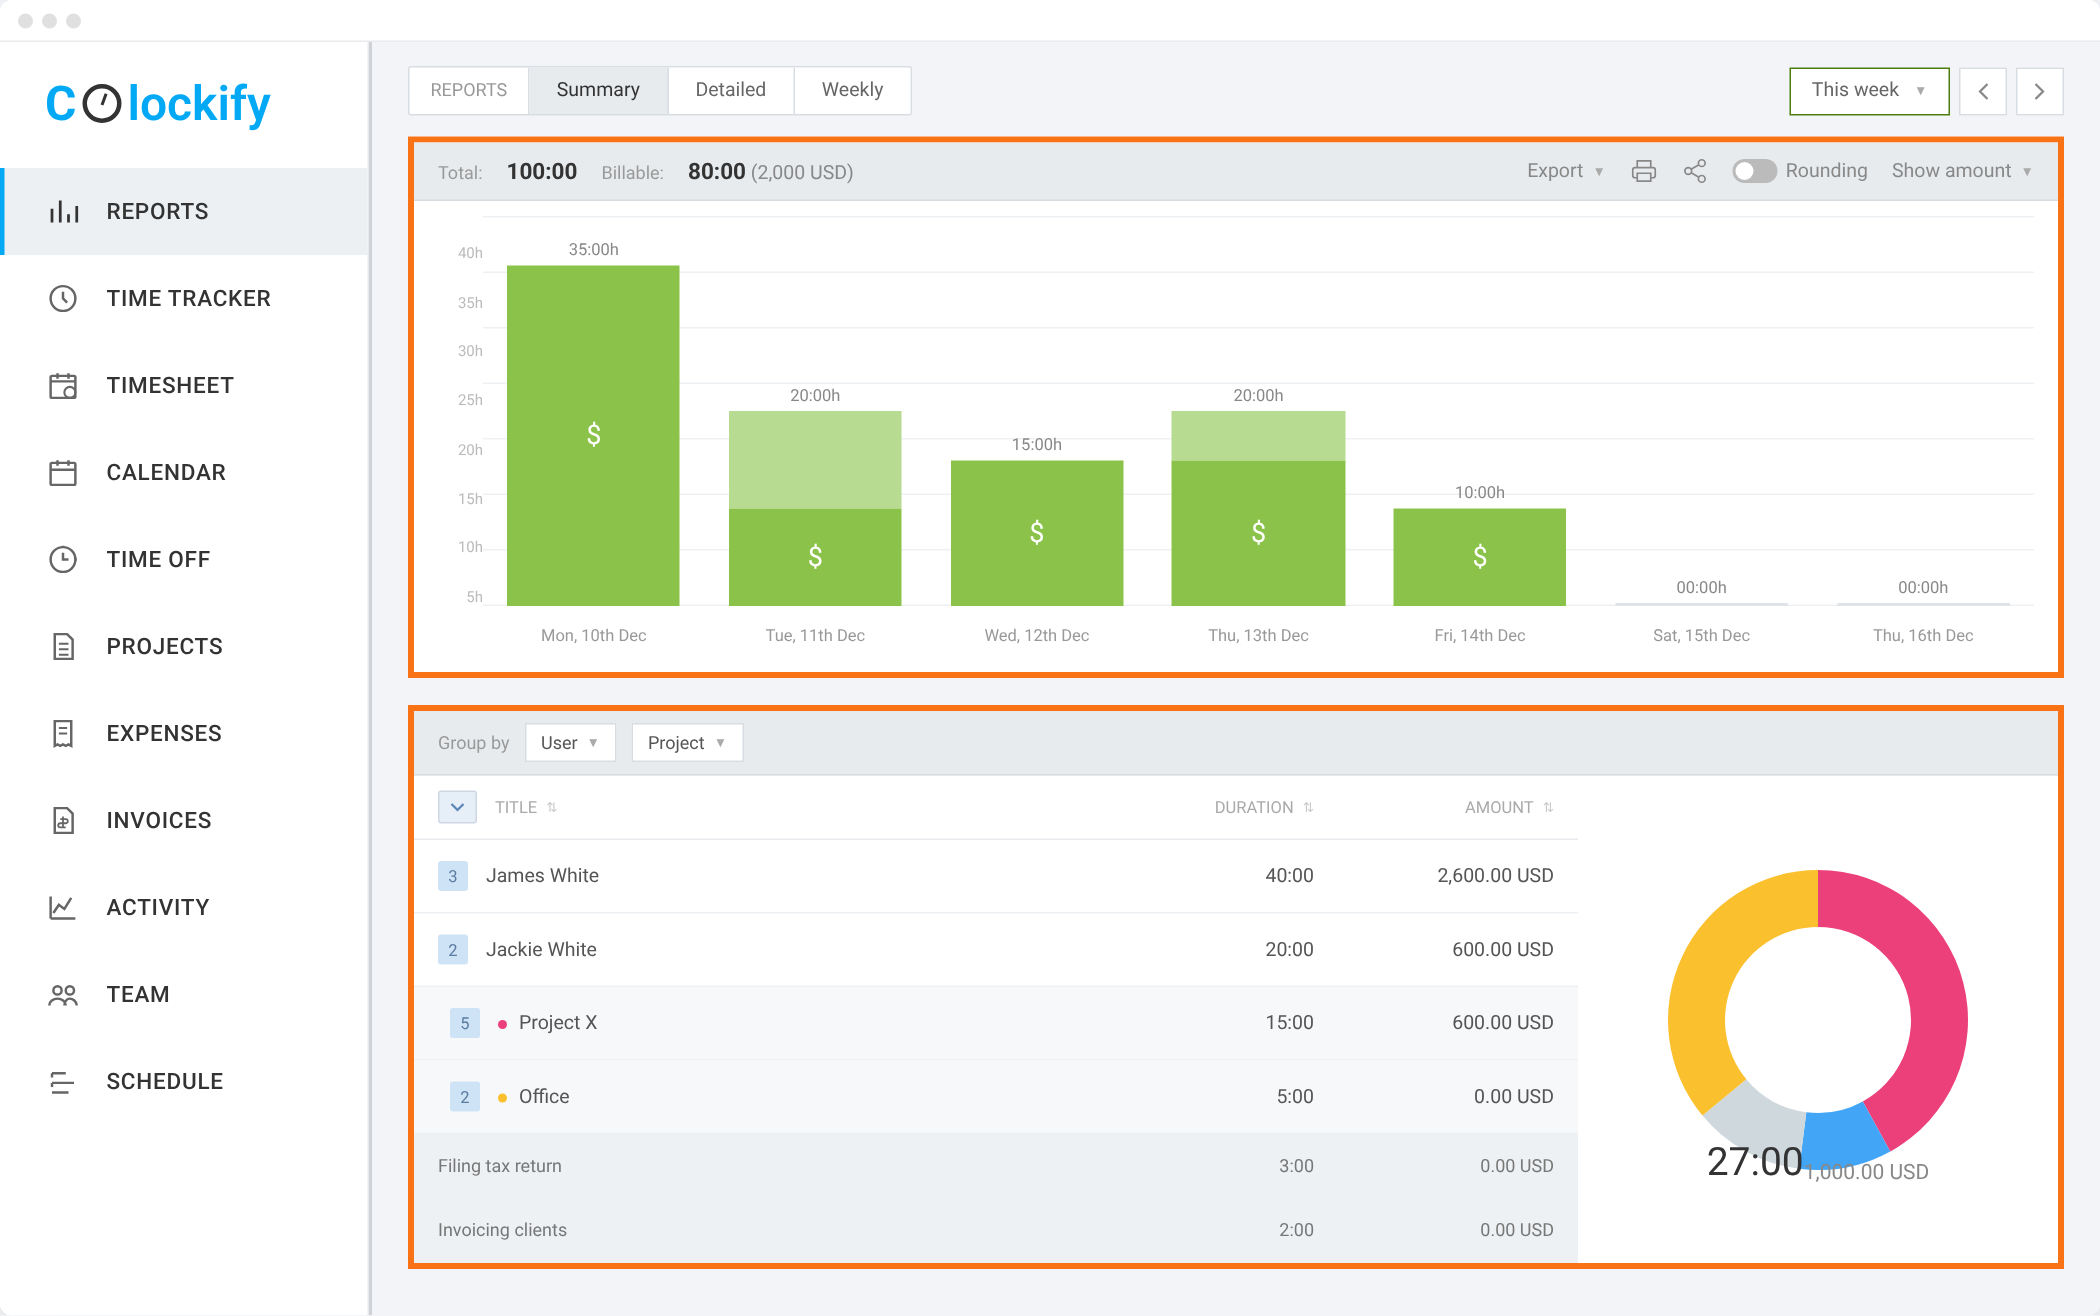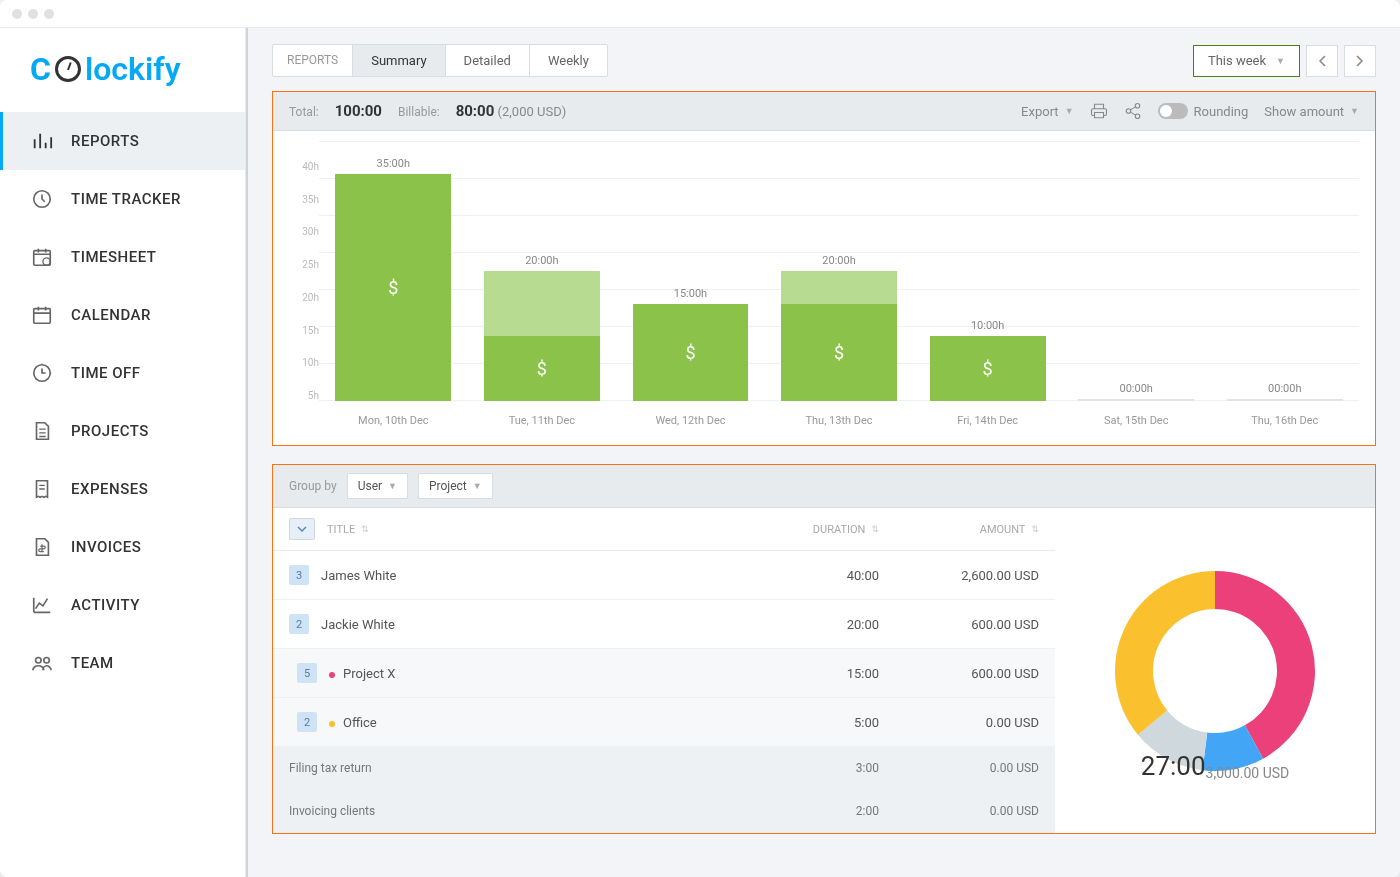--- a/index.html
+++ b/index.html
@@ -26,21 +26,21 @@
 .tabs { display: flex; border: 1px solid #d8dde2; border-radius: 2px; overflow: hidden; background:#fff; }
 .tab-label { padding: 8px 14px; font-size: 12px; color: #999; border-right: 1px solid #d8dde2; }
 .tab { padding: 8px 18px; font-size: 13px; color: #666; cursor: pointer; border-right: 1px solid #d8dde2; background: #fff; }
 .tab:last-child { border-right: none; }
 .tab.active { background: #e8ebee; color: #333; }
 
 .range-controls { display:flex; gap:6px; }
 .range-select { background:#fff; border:1px solid #4d7c0f; padding:7px 14px; font-size:13px; color:#666; display:flex; align-items:center; gap:10px; cursor:pointer; }
 .range-btn { background:#fff; border:1px solid #d8dde2; width:32px; height:32px; display:flex; align-items:center; justify-content:center; cursor:pointer; color:#888; }
 
-.panel { background: #fff; border: 1px solid #f97316; margin-bottom: 18px; }
+.panel { background: #fff; border: 4px solid #f97316; margin-bottom: 18px; }
 .panel-header { background: #e8ebee; border-bottom: 1px solid #d8dde2; padding: 10px 16px; display:flex; align-items:center; justify-content:space-between; font-size:13px; color:#777; }
 .totals { display:flex; gap:16px; align-items:baseline; }
 .totals .lbl { color:#999; font-size:12px; }
 .totals .val { color:#333; font-weight:700; font-size:15px; }
 .totals .usd { color:#888; font-size:13px; }
 .header-tools { display:flex; align-items:center; gap:16px; }
 .header-tool { display:flex; align-items:center; gap:6px; color:#888; font-size:13px; cursor:pointer; }
 .toggle { width:30px; height:16px; background:#bbb; border-radius:10px; position:relative; }
 .toggle::after { content:""; position:absolute; width:12px; height:12px; background:#fff; border-radius:50%; top:2px; left:2px; }
 
@@ -191,20 +191,28 @@
           <div class="nav-item">
             <span class="nav-icon">
               <svg width="22" height="22" viewBox="0 0 24 24">
                 <circle cx="8" cy="9" r="3" stroke="currentColor" stroke-width="1.8" fill="none"></circle>
                 <circle cx="17" cy="9" r="3" stroke="currentColor" stroke-width="1.8" fill="none"></circle>
                 <path d="M2 20c0-3 3-5 6-5s6 2 6 5M13 20c0-3 2-5 4-5s5 2 5 5" stroke="currentColor" stroke-width="1.8" fill="none"></path>
               </svg>
             </span>
             <span>TEAM</span>
           </div>
+          <div class="nav-item">
+            <span class="nav-icon">
+              <svg width="22" height="22" viewBox="0 0 24 24">
+                <path d="M4 6h10M4 6v3M4 13h16M4 13v3M4 20h12" stroke="currentColor" stroke-width="1.8" fill="none"></path>
+              </svg>
+            </span>
+            <span>SCHEDULE</span>
+          </div>
         </nav>
     </aside>
 
     <main class="main">
       <div class="top-row">
         <div class="tabs">
           <div class="tab-label">REPORTS</div>
           <div id="tab-items" style="display:contents"><div class="tab active">Summary</div><div class="tab">Detailed</div><div class="tab">Weekly</div></div>
         </div>
         <div class="range-controls">
@@ -415,21 +423,21 @@
           <div class="donut-wrap">
             <div class="donut">
               <svg id="donut-svg" width="220" height="220" viewBox="0 0 220 220">
                   <path d="M 110 10 A 100 100 0 0 1 158.17536741017156 197.63066800438634 L 139.86872779430635 164.33101416271953 A 62 62 0 0 0 110 48 Z" fill="#ec407a"></path>
                   <path d="M 158.17536741017156 197.63066800438634 A 100 100 0 0 1 97.46667664356961 209.21147013144778 L 102.22933951901315 171.51111148149764 A 62 62 0 0 0 139.86872779430635 164.33101416271953 Z" fill="#42a5f5"></path>
                   <path d="M 97.46667664356961 209.21147013144778 A 100 100 0 0 1 32.948675722421115 173.74239897486902 L 62.22817894790109 149.52028736441878 A 62 62 0 0 0 102.22933951901315 171.51111148149764 Z" fill="#cfd8dc"></path>
                   <path d="M 32.948675722421115 173.74239897486902 A 100 100 0 0 1 109.99999999999999 10 L 109.99999999999999 48 A 62 62 0 0 0 62.22817894790109 149.52028736441878 Z" fill="#fbc02d"></path>
                 </svg>
               <div class="donut-center">
                 <div class="donut-time">27:00</div>
-                <div class="donut-amt">3,000.00 USD</div>
+                <div class="donut-amt">1,000.00 USD</div>
               </div>
             </div>
           </div>
         </div>
       </div>
 
     </main>
   </div>
 </div>
 

